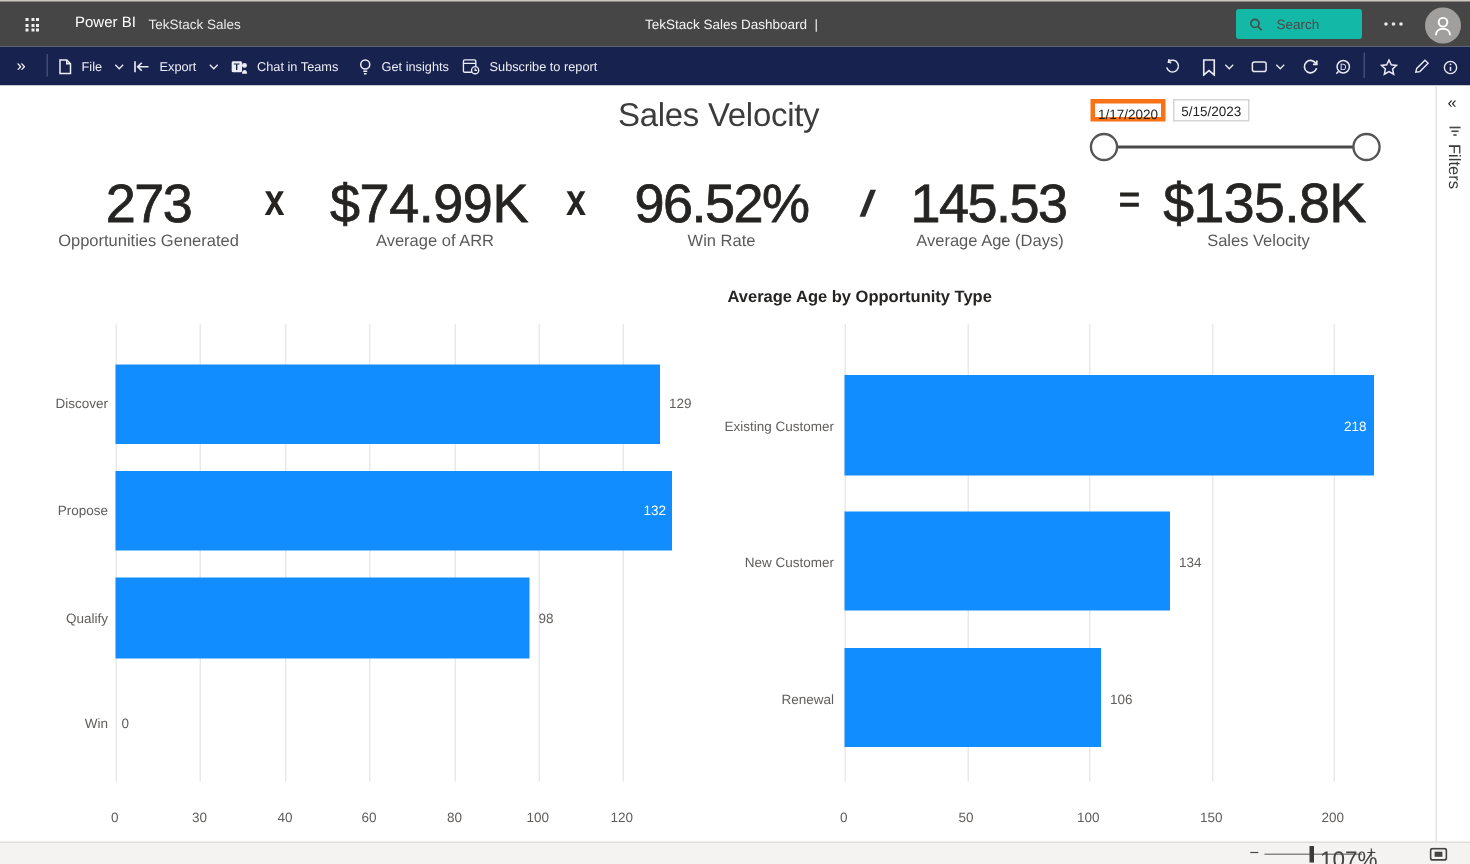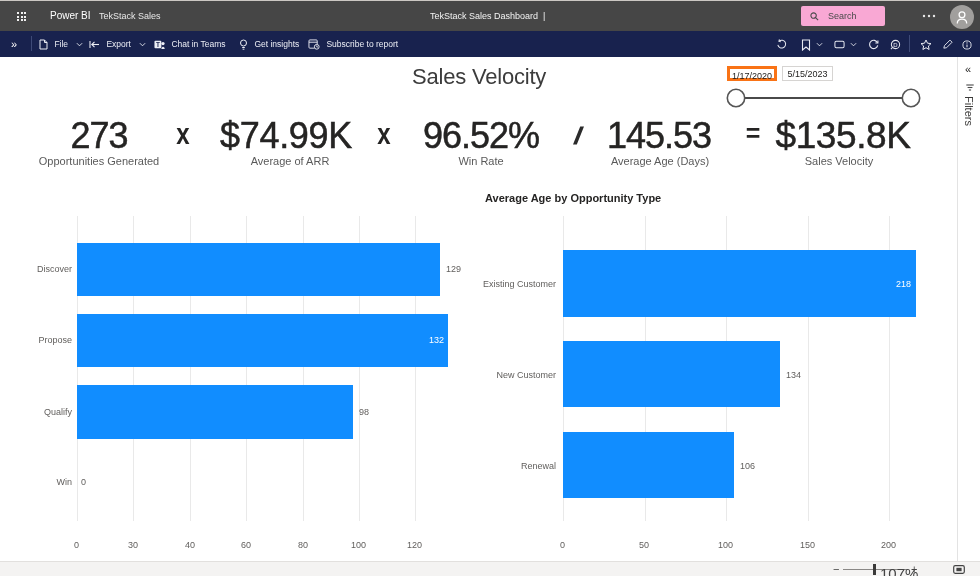--- a/index.html
+++ b/index.html
@@ -3,21 +3,21 @@
 <style>
 *{margin:0;padding:0;box-sizing:border-box}
 html,body{width:980px;height:576px;overflow:hidden}
 body{font-family:"Liberation Sans",sans-serif;position:relative;background:#fff}
 .abs{position:absolute}
 
 #topbar{position:absolute;left:0;top:0;width:980px;height:31px;background:#464646;border-top:1px solid #cbc7c3}
 #topbar .t{position:absolute;color:#fff}
 #waffle{position:absolute;left:17px;top:11px;width:10px;height:10px;display:grid;grid-template-columns:2px 2px 2px;grid-template-rows:2px 2px 2px;gap:1.5px}
 #waffle i{background:#f0f0f0}
-#searchbox{position:absolute;left:801px;top:5px;width:84px;height:20px;background:#f9a8d4;border-radius:2px;color:#4a4a4a;font-size:9px;line-height:21px}
+#searchbox{position:absolute;left:824px;top:5px;width:84px;height:20px;background:#14b8a6;border-radius:2px;color:#4a4a4a;font-size:9px;line-height:21px}
 #avatar{position:absolute;left:950px;top:4px;width:24px;height:24px;border-radius:50%;background:#a19f9d}
 
 #menubar{position:absolute;left:0;top:31px;width:980px;height:26px;background:#18224e;color:#eceef5;font-size:8.5px}
 #menubar .mi{position:absolute;top:0;height:26px;line-height:26px;white-space:nowrap}
 #menubar svg{vertical-align:middle}
 .mdiv{position:absolute;width:1px;background:#3e4a77}
 
 #canvas{position:absolute;left:0;top:57px;width:957px;height:504px;background:#fff}
 #filters{position:absolute;left:957px;top:57px;width:23px;height:504px;background:#fff;border-left:1px solid #e3e3e3}
 #bottombar{position:absolute;left:0;top:561px;width:980px;height:15px;background:#f4f3f2;border-top:1px solid #e2e0de;color:#555;font-size:9px}

